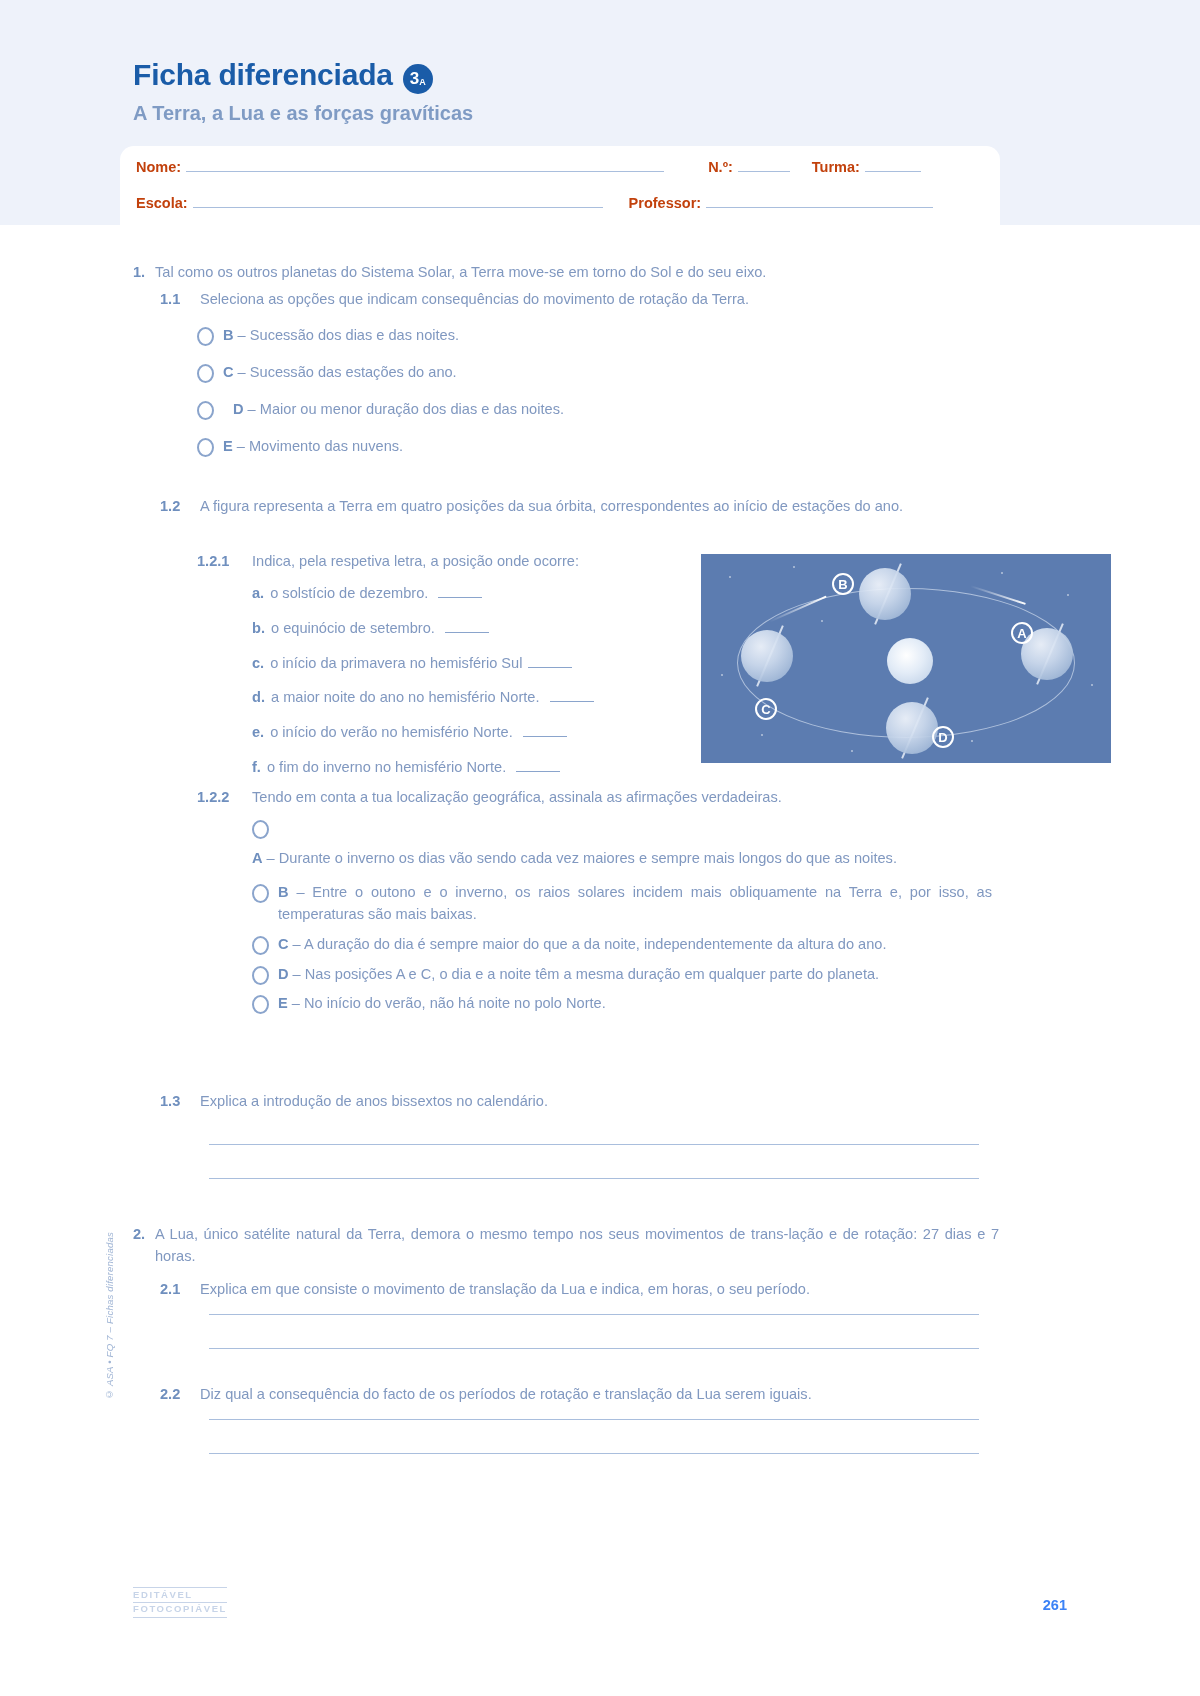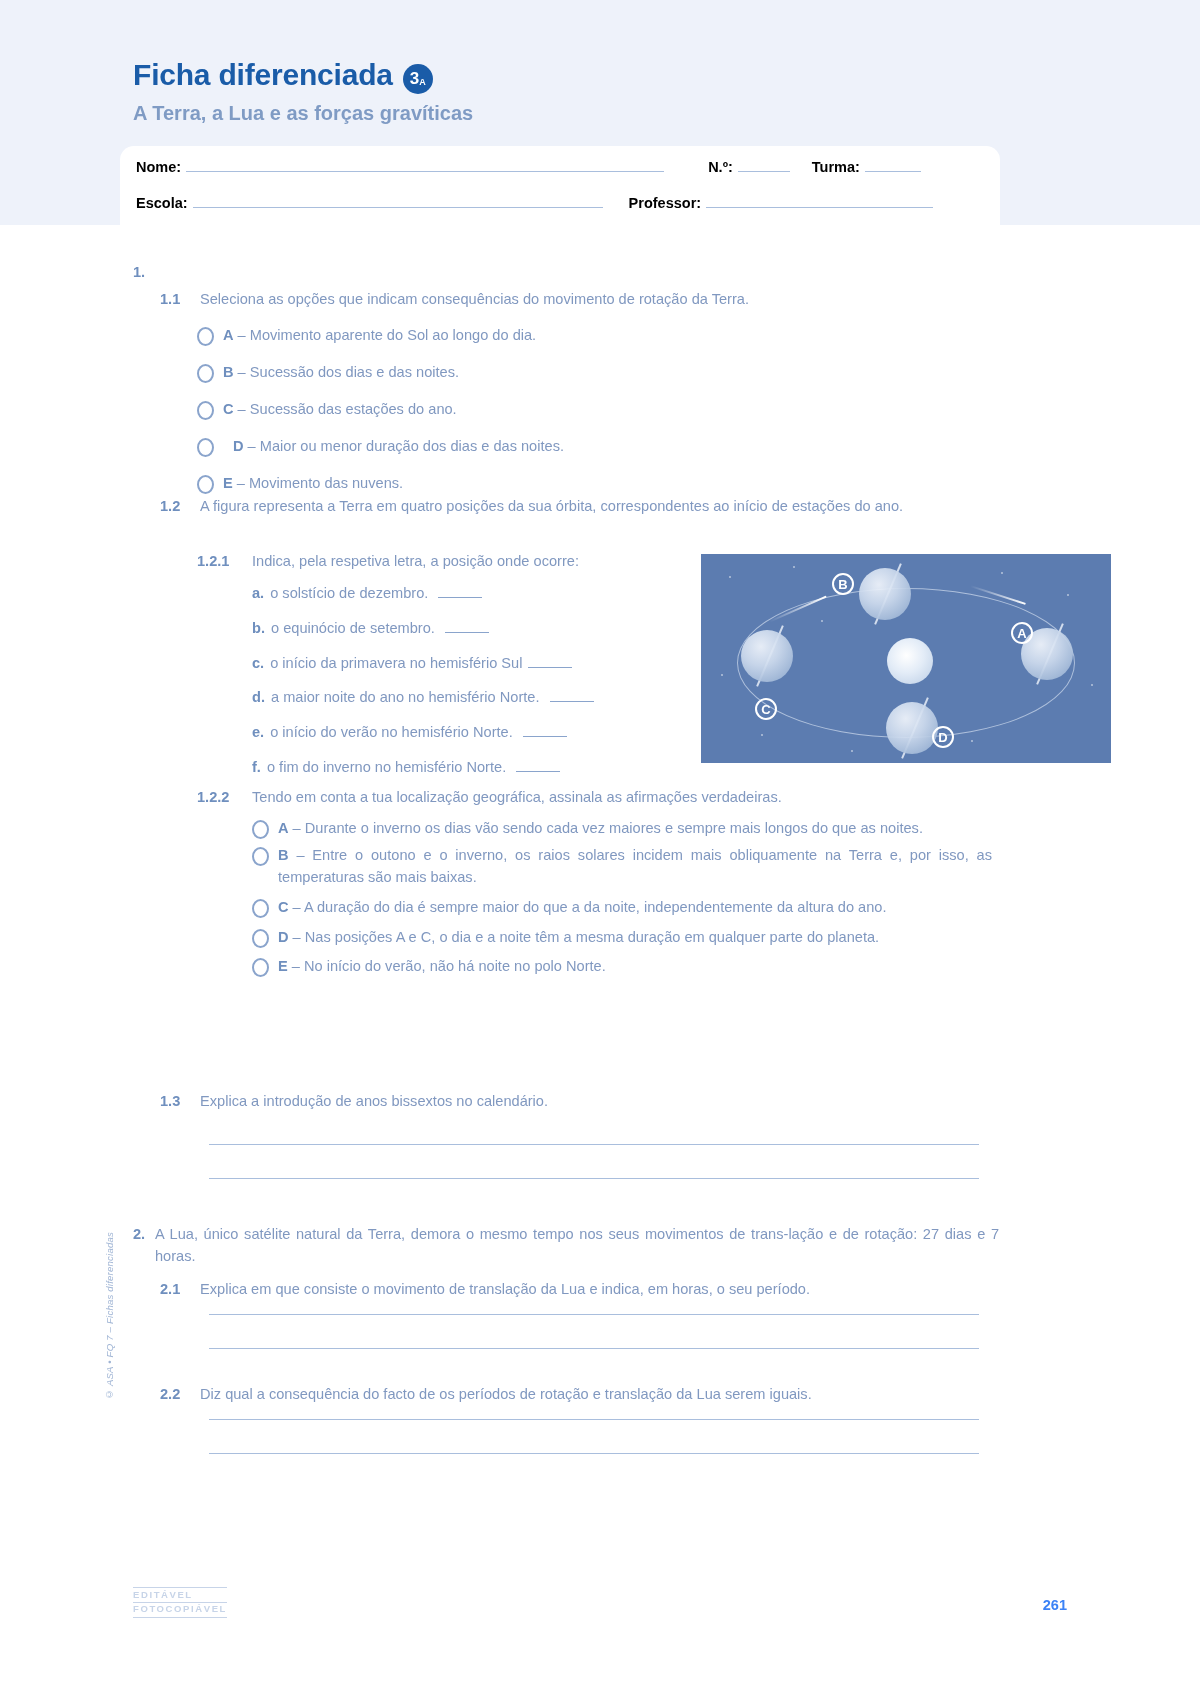--- a/index.html
+++ b/index.html
@@ -73,21 +73,21 @@
     border-top-left-radius: 14px;
     border-top-right-radius: 14px;
   }
   .form-row {
     position: absolute;
     left: 16px;
     display: flex;
     align-items: baseline;
     font-size: 14.5px;
     font-weight: bold;
-    color: #000000;
+    color: #c2410c;
     white-space: nowrap;
   }
   .form-row.r1 { top: 12px; }
   .form-row.r2 { top: 48px; }
   .flabel { margin-right: 5px; }
   .fline {
     border-bottom: 1px solid #a9bedd;
     height: 14px;
   }
   .fl-nome   { width: 478px; }
@@ -307,32 +307,29 @@
     <span class="flabel">Escola:</span>
     <span class="fline fl-escola"></span>
     <span class="gap-sm"></span>
     <span class="flabel">Professor:</span>
     <span class="fline fl-prof"></span>
   </div>
 </div>
 
 <div class="q-row lvl1" style="top:261px;">
   <span class="q-num n-w1">1.</span>
+  <span class="txt">Tal como os outros planetas do Sistema Solar, a Terra move-se em torno do Sol e do seu eixo.</span>
 </div>
 
 <div class="q-row lvl2" style="top:288px;">
   <span class="q-num n-w2">1.1</span>
   <span class="txt">Seleciona as opções que indicam consequências do movimento de rotação da Terra.</span>
 </div>
 
 <div class="lvl3" style="top:325px;">
-  <div class="opt-row" style="margin-bottom:15px;">
-    <span class="radio"></span>
-    <span class="opt-text"><span class="letter">A</span> <span>– Movimento aparente do Sol ao longo do dia.</span></span>
-  </div>
   <div class="opt-row" style="margin-bottom:15px;">
     <span class="radio"></span>
     <span class="opt-text"><span class="letter">B</span> <span>– Sucessão dos dias e das noites.</span></span>
   </div>
   <div class="opt-row" style="margin-bottom:15px;">
     <span class="radio"></span>
     <span class="opt-text"><span class="letter">C</span> <span>– Sucessão das estações do ano.</span></span>
   </div>
   <div class="opt-row" style="margin-bottom:15px;gap:19px;">
     <span class="radio"></span>
@@ -421,21 +418,21 @@
   <div class="earth e-d"></div>
   <div class="pos-label pl-d">D</div>
 </div>
 
 <div class="q-row lvl3" style="top:786px;">
   <span class="q-num n-w3">1.2.2</span>
   <span class="txt">Tendo em conta a tua localização geográfica, assinala as afirmações verdadeiras.</span>
 </div>
 
 <div class="lvl4" style="top:818px; width:740px;">
-  <div class="opt-row" style="margin-bottom:5px;">
+  <div class="opt-row" style="margin-bottom:12px;flex-direction:column;">
     <span class="radio"></span>
     <span class="opt-text opt-just" style="width:714px;"><span class="letter">A</span> <span>– Durante o inverno os dias vão sendo cada vez maiores e sempre mais longos do que as noites.</span></span>
   </div>
   <div class="opt-row" style="margin-bottom:8px;">
     <span class="radio"></span>
     <span class="opt-text opt-just" style="width:714px;"><span class="letter">B</span> <span>– Entre o outono e o inverno, os raios solares incidem mais obliquamente na Terra e, por isso, as temperaturas são mais baixas.</span></span>
   </div>
   <div class="opt-row" style="margin-bottom:8px;">
     <span class="radio"></span>
     <span class="opt-text opt-just" style="width:714px;"><span class="letter">C</span> <span>– A duração do dia é sempre maior do que a da noite, independentemente da altura do ano.</span></span>

